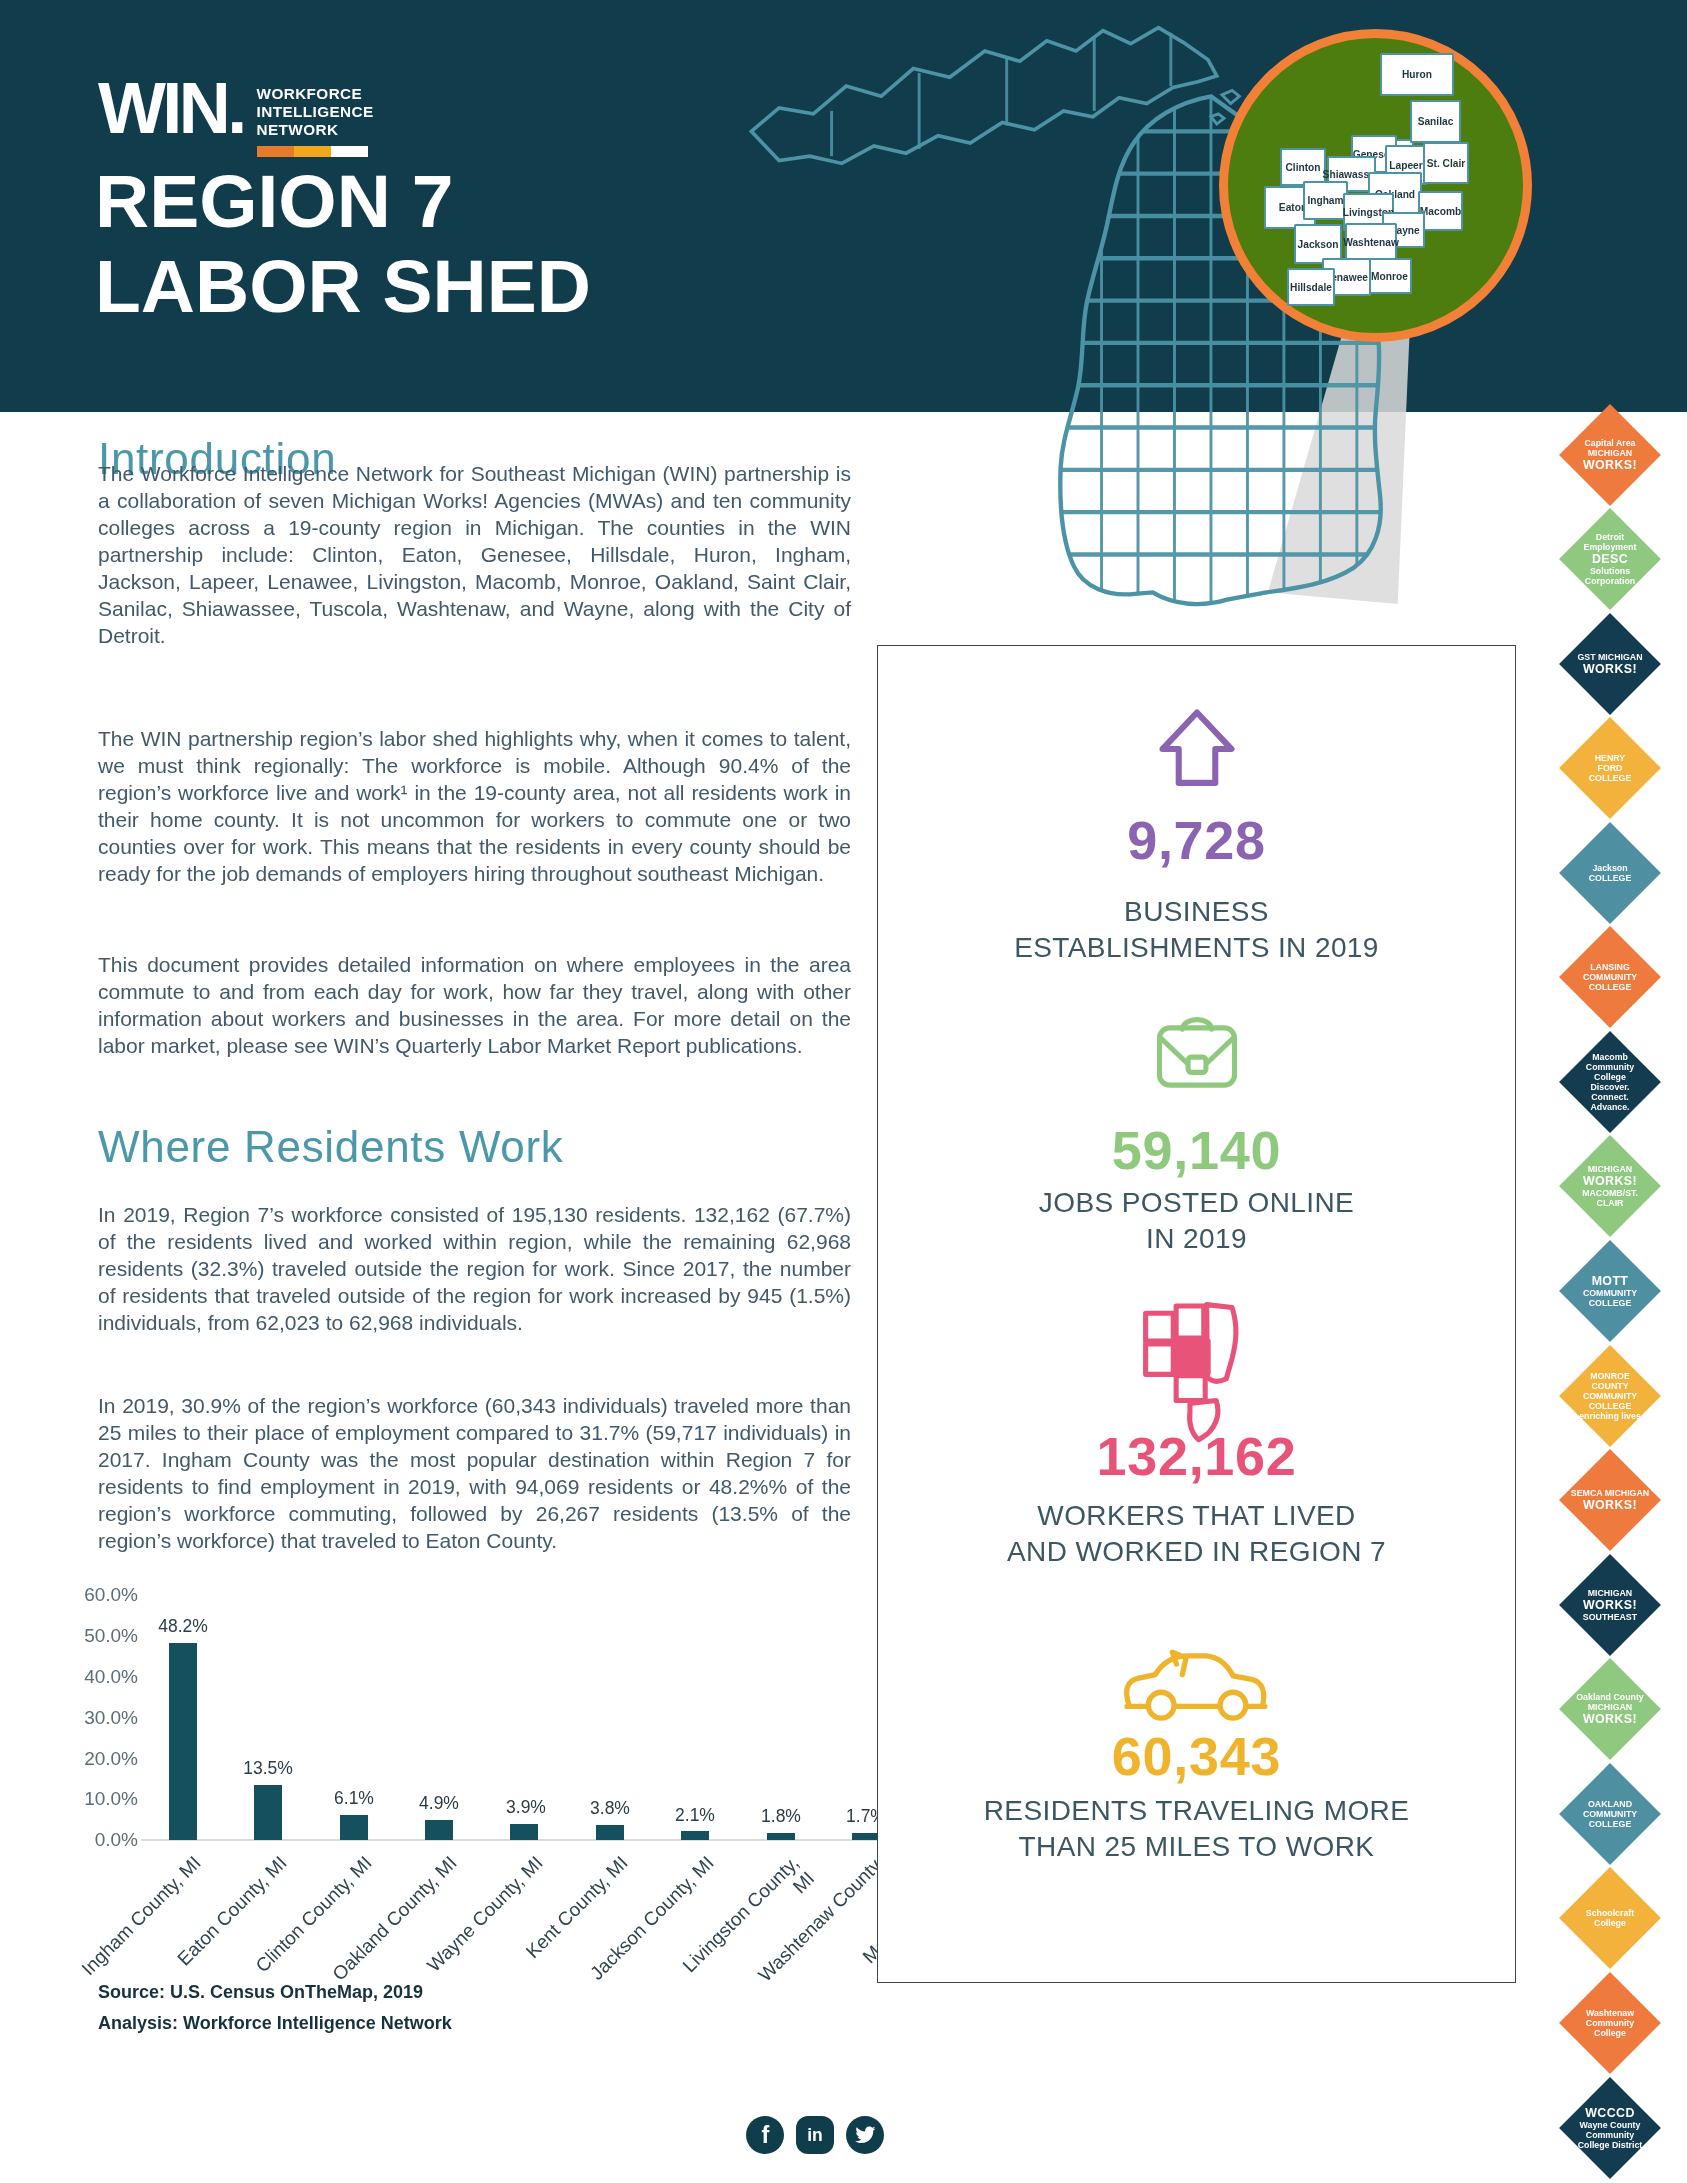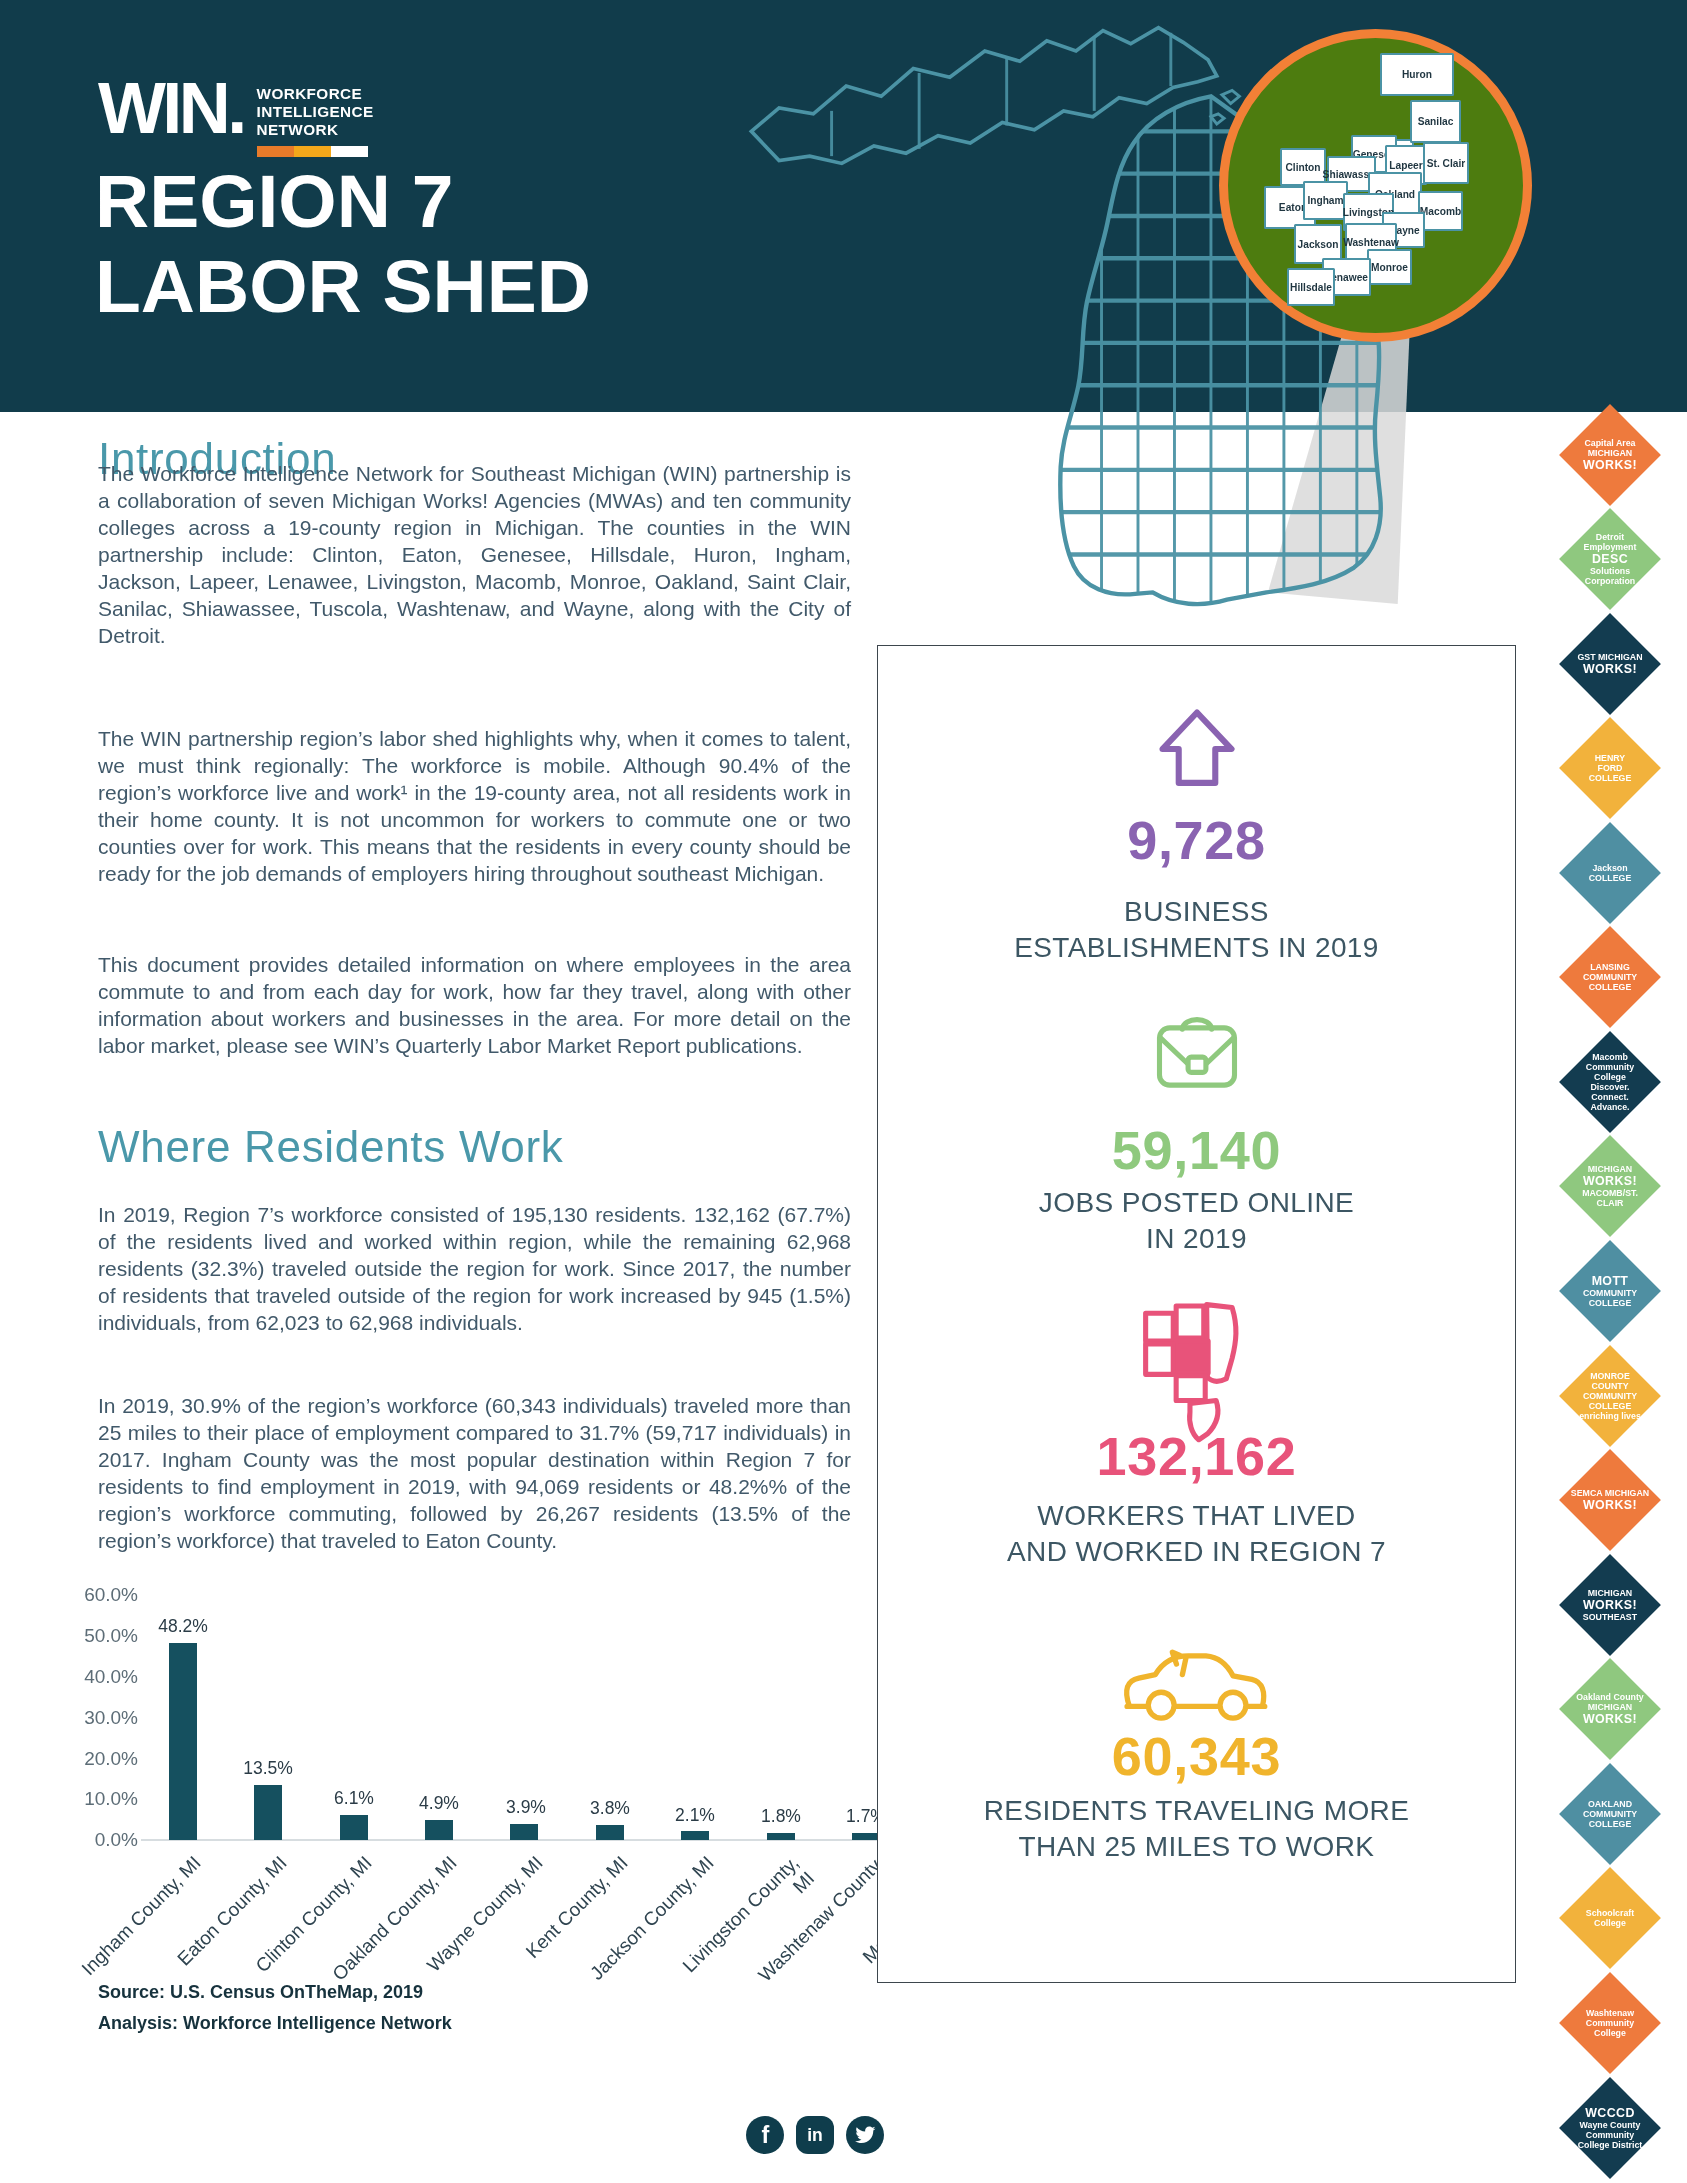--- a/index.html
+++ b/index.html
@@ -180,21 +180,21 @@
       </div>
       <div class="county" style="left: 154px; top: 174px; width: 39px; height: 32px;">
         <span>Wayne</span>
       </div>
       <div class="county" style="left: 66px; top: 186px; width: 44px; height: 36px;">
         <span>Jackson</span>
       </div>
       <div class="county" style="left: 117px; top: 185px; width: 48px; height: 34px;">
         <span>Washtenaw</span>
       </div>
-      <div class="county" style="left: 139px; top: 211px; width: 41px; height: 32px; text-align: center;">
+      <div class="county" style="left: 139px; top: 220px; width: 41px; height: 32px; text-align: center;">
         <span>Monroe</span>
       </div>
       <div class="county" style="left: 94px; top: 220px; width: 45px; height: 34px;">
         <span>Lenawee</span>
       </div>
       <div class="county" style="left: 59px; top: 230px; width: 44px; height: 34px;">
         <span>Hillsdale</span>
       </div>
     </div>
 

